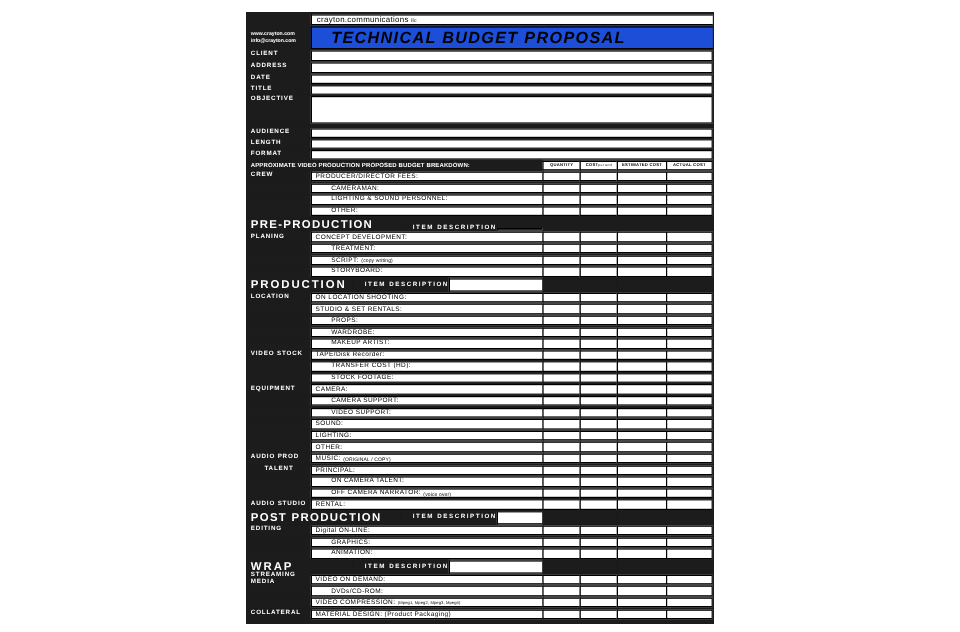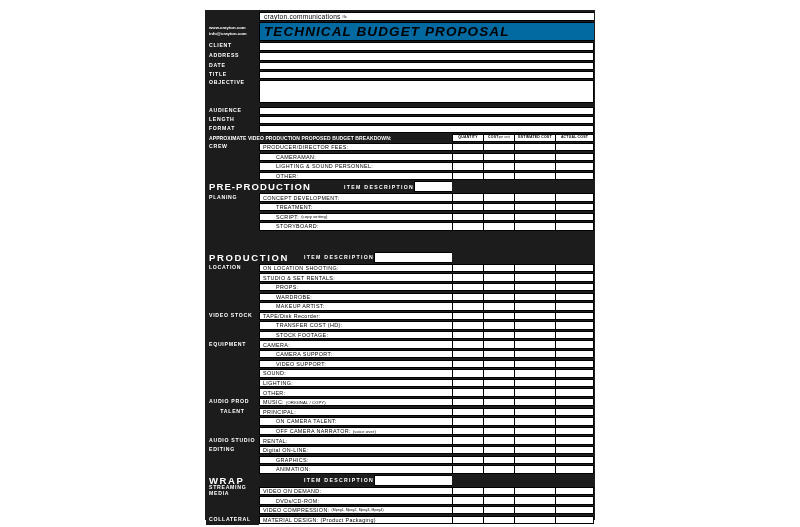--- a/index.html
+++ b/index.html
@@ -61,25 +61,25 @@
   .logo-blank{width:53px;flex:0 0 53px;background:#1c1c1c;}
   .brand{
     flex:1 1 auto;background:#ffffff;color:#000;
     border:1px solid #000;border-right:0;margin:.6px 0;
     font-size:6.6px;letter-spacing:.25px;
     display:flex;align-items:center;padding-left:4px;
     box-sizing:border-box;
   }
   .brand .tm{font-size:4.4px;margin-left:2px;}
   .title{
-    flex:1 1 auto;background:#0369a1;color:#000;
+    flex:1 1 auto;background:#1d4ed8;color:#000;
     border:1px solid #000;border-right:0;margin:.6px 0;
     font-size:13.5px;font-weight:bold;font-style:italic;
     letter-spacing:1.1px;
-    display:flex;align-items:center;padding-left:4px;
+    display:flex;align-items:center;padding-left:16px;
     box-sizing:border-box;
   }
 
   
   .sect{display:flex;width:100%;align-items:stretch;}
   .sect-name{
     background:#1c1c1c;color:#fff;
     font-weight:bold;display:flex;align-items:center;
     padding-left:3px;box-sizing:border-box;
     white-space:nowrap;
@@ -234,21 +234,21 @@
       <div class="row" style="height: 9.6px;">
         <div class="lbl"></div>
         <div class="fld ind1">
           <span>OTHER:</span>
         </div>
         <div class="num"></div>
         <div class="num"></div>
         <div class="num wide"></div>
         <div class="num last"></div>
       </div>
-      <div class="sect" style="height: 12px;">
+      <div class="sect" style="height: 12px; align-items: flex-end;">
         <div class="sect-name sect-mid" style="flex: 0 0 128px;">PRE-PRODUCTION</div>
         <div class="sect-itemdesc">ITEM DESCRIPTION</div>
         <div class="sect-fld" style="flex: 1 1 auto;"></div>
         <div class="spacer"></div>
         <div class="spacer"></div>
         <div class="spacer wide"></div>
         <div class="spacer last"></div>
       </div>
       <div class="row" style="height: 9.6px;">
         <div class="lbl">PLANING</div>
@@ -284,21 +284,21 @@
       <div class="row" style="height: 9.6px;">
         <div class="lbl"></div>
         <div class="fld ind1">
           <span>STORYBOARD:</span>
         </div>
         <div class="num"></div>
         <div class="num"></div>
         <div class="num wide"></div>
         <div class="num last"></div>
       </div>
-      <div class="sect" style="height: 12px; margin-top: 20px;">
+      <div class="sect" style="height: 12px;">
         <div class="sect-name sect-big" style="flex: 0 0 88px;">PRODUCTION</div>
         <div class="sect-itemdesc">ITEM DESCRIPTION</div>
         <div class="sect-fld" style="flex: 1 1 auto;"></div>
         <div class="spacer"></div>
         <div class="spacer"></div>
         <div class="spacer wide"></div>
         <div class="spacer last"></div>
       </div>
       <div class="row" style="height: 9.6px;">
         <div class="lbl">LOCATION</div>
@@ -484,20 +484,29 @@
       </div>
       <div class="row" style="height: 9.6px;">
         <div class="lbl">AUDIO STUDIO</div>
         <div class="fld">
           <span>RENTAL:</span>
         </div>
         <div class="num"></div>
         <div class="num"></div>
         <div class="num wide"></div>
         <div class="num last"></div>
+      </div>
+      <div class="sect" style="height: 12px;">
+        <div class="sect-name sect-mid" style="flex: 0 0 128px;">POST PRODUCTION</div>
+        <div class="sect-itemdesc">ITEM DESCRIPTION</div>
+        <div class="sect-fld" style="flex: 1 1 auto;"></div>
+        <div class="spacer"></div>
+        <div class="spacer"></div>
+        <div class="spacer wide"></div>
+        <div class="spacer last"></div>
       </div>
       <div class="row" style="height: 9.6px;">
         <div class="lbl">EDITING</div>
         <div class="fld">
           <span>Digital ON-LINE:</span>
         </div>
         <div class="num"></div>
         <div class="num"></div>
         <div class="num wide"></div>
         <div class="num last"></div>

